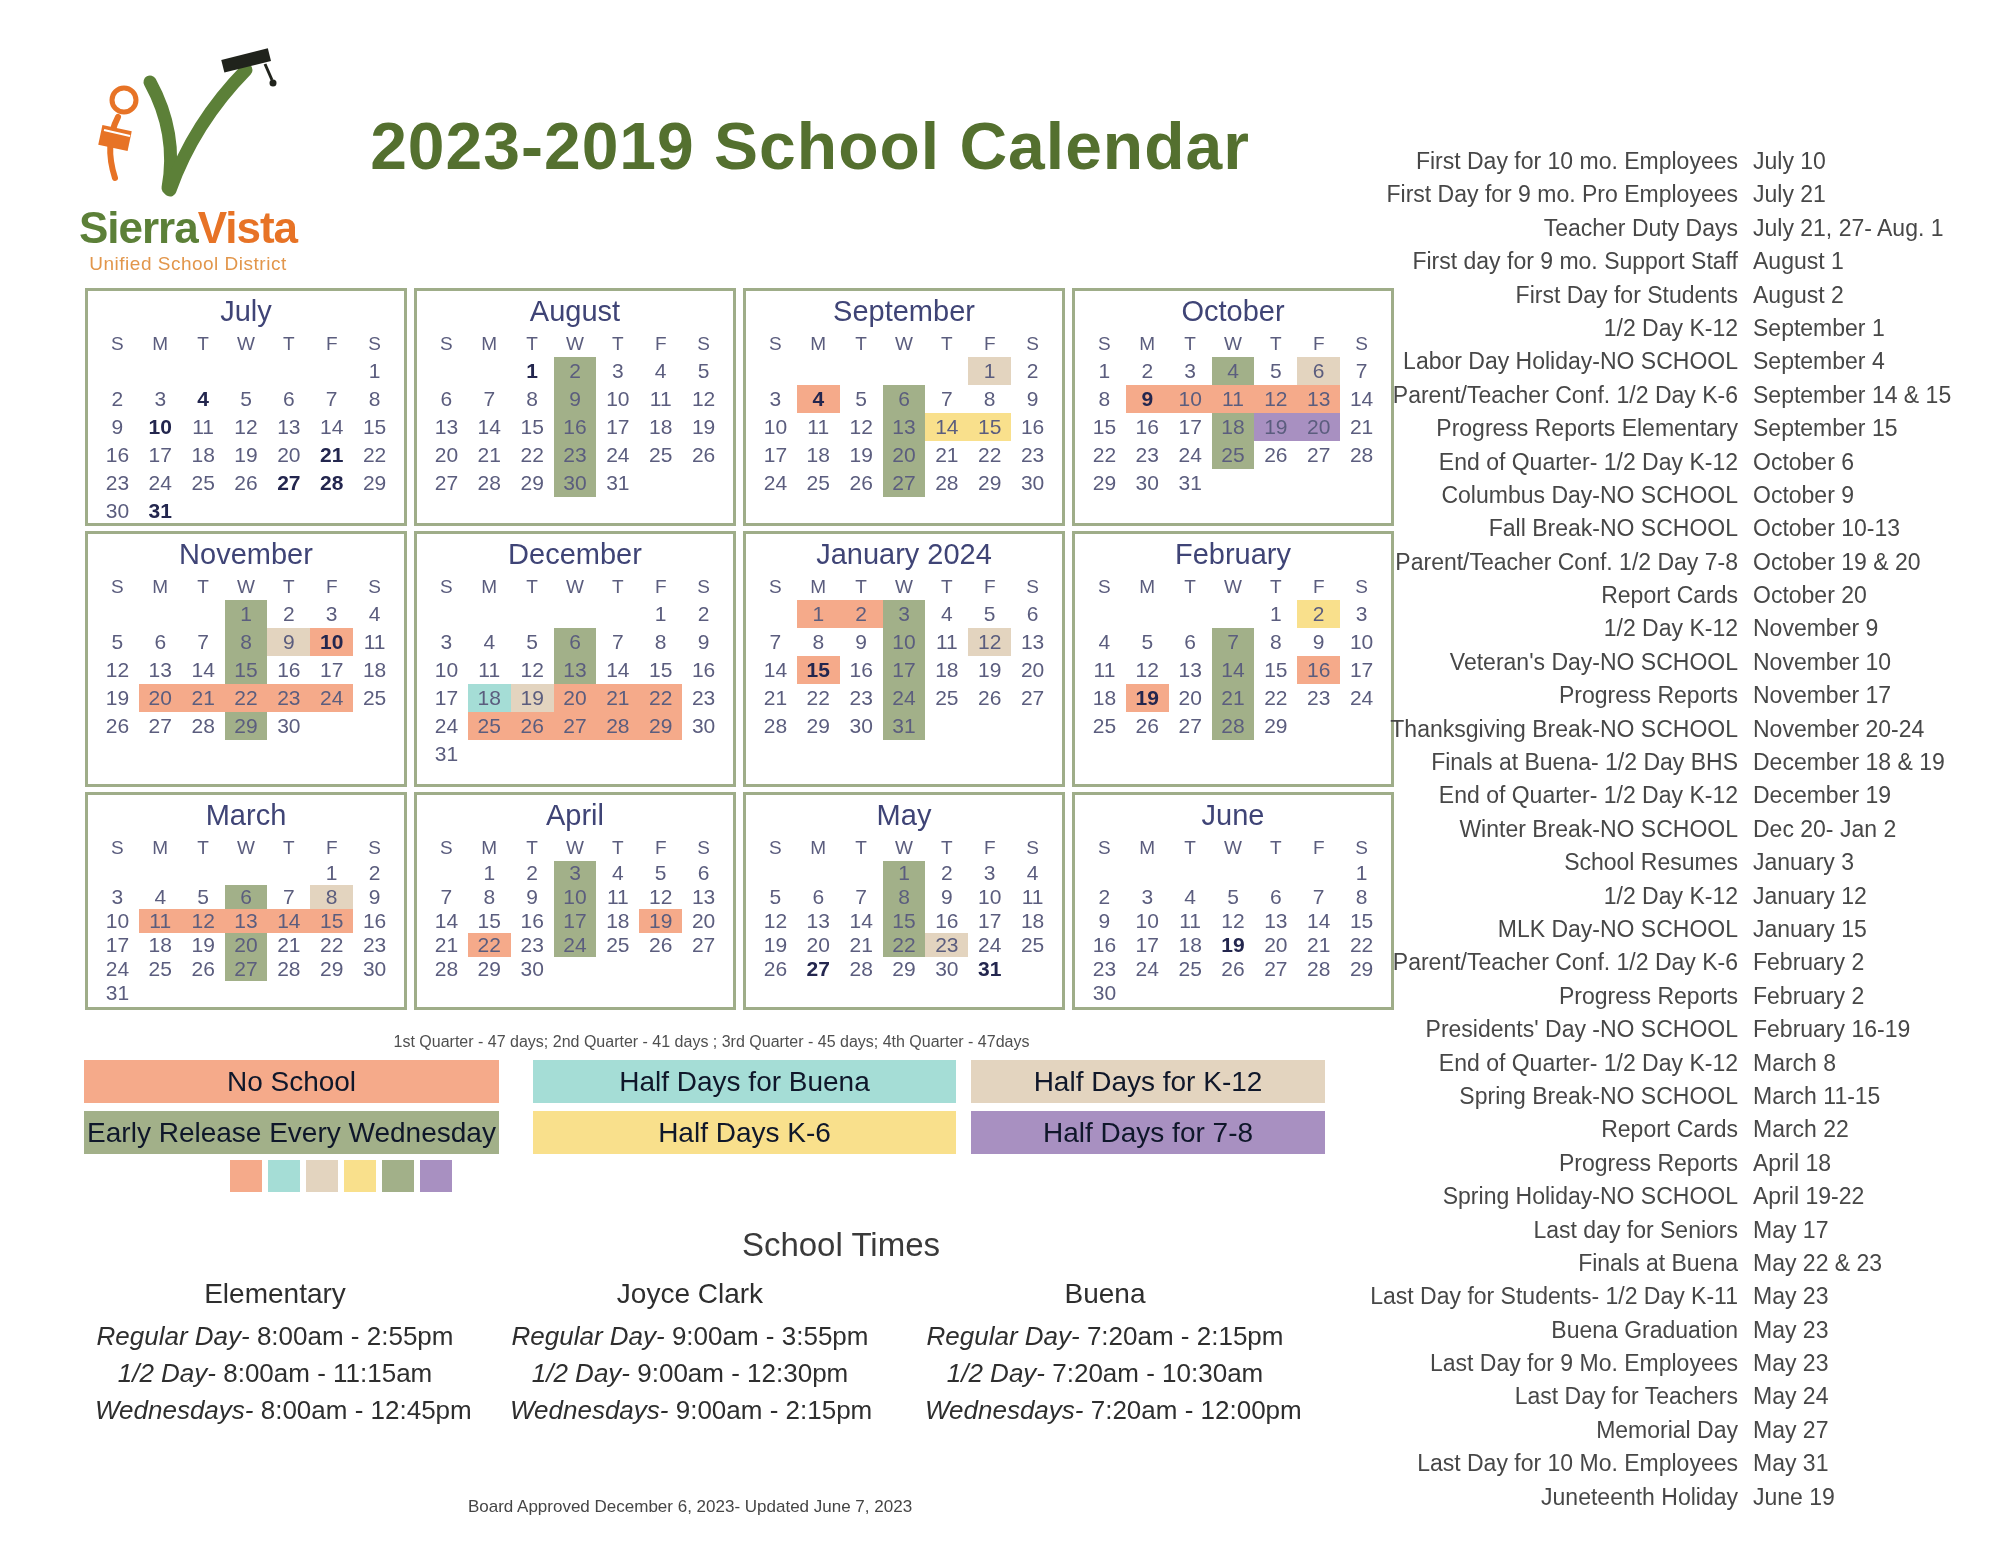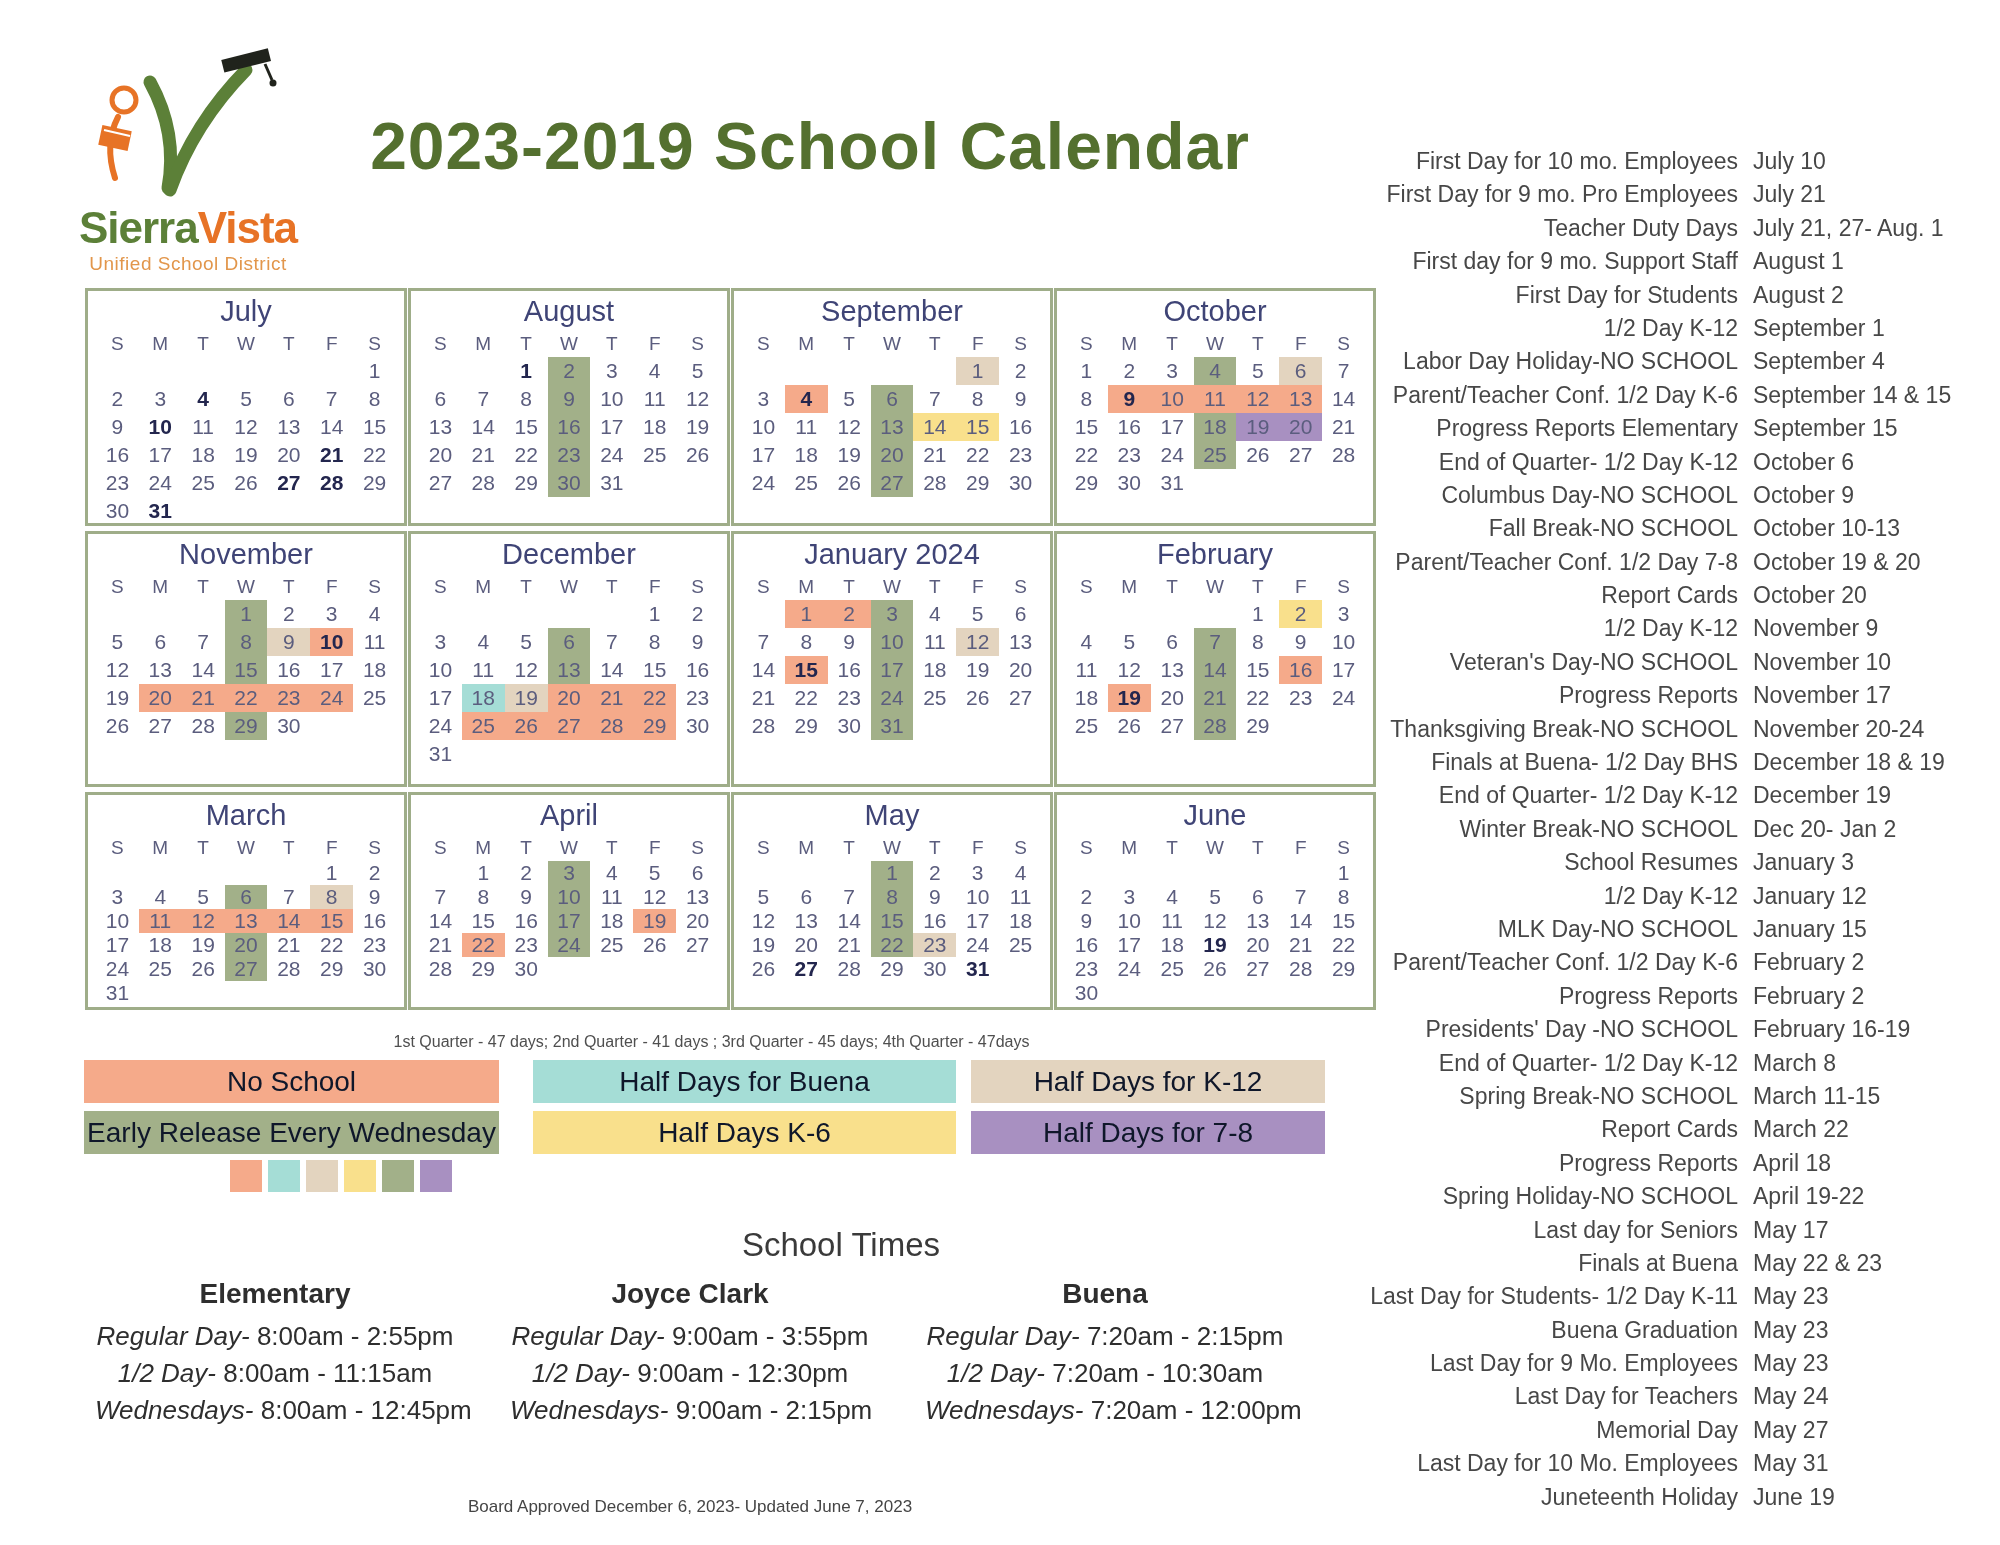--- a/index.html
+++ b/index.html
@@ -12,21 +12,21 @@
   .logo-name{font-size:44px;font-weight:700;line-height:1;letter-spacing:-1px;}
   .logo-name .green{color:var(--c-logo-green);}
   .logo-name .orange{color:var(--c-logo-orange);}
   .logo-sub{font-size:19px;color:var(--c-logo-sub);margin-top:3px;letter-spacing:0.5px;}
   .main-title{position:absolute;left:320px;top:108px;width:980px;text-align:center;
               font-size:66px;font-weight:700;color:var(--c-title);letter-spacing:1px;}
 
   
   .calendar-grid{position:absolute;left:57px;top:288px;width:1553px;display:grid;
                  grid-template-columns:repeat(4,322px);grid-template-rows:238px 256px 218px;
-                 gap:5px 1px;padding-left:28px;}
+                 gap:5px 7px;padding-left:28px;}
   .month{border:3px solid var(--c-border);background:#fff;padding:0 8px;box-sizing:border-box;}
   .month-title{text-align:center;font-size:29px;color:var(--c-month-title);
                line-height:34px;margin:3px 0 3px;}
   .day-table{display:grid;grid-template-columns:repeat(7,1fr);}
   .dow{text-align:center;font-size:19px;color:var(--c-day);height:26px;line-height:26px;}
   .day-cell{text-align:center;font-size:21px;color:var(--c-day);height:28px;line-height:28px;}
   .month.compact .day-cell{height:24px;line-height:24px;}
   .day-cell.bold{font-weight:700;color:var(--c-day-bold);}
   .hl-noschool{background:var(--c-noschool);}
   .hl-buena{background:var(--c-buena);}
@@ -45,21 +45,21 @@
   .lb1{width:415px;} .lb2{width:423px;margin-left:34px;} .lb3{width:354px;margin-left:15px;}
   .swatches{position:absolute;left:230px;top:1160px;display:flex;gap:6px;}
   .swatch{width:32px;height:32px;}
 
   
   .times-heading{position:absolute;left:440px;top:1226px;width:500px;text-align:right;
                  font-size:33px;color:#3a3a3a;}
   .times-cols{position:absolute;left:95px;top:1278px;display:flex;}
   .times-col{width:360px;text-align:center;color:#2e2e2e;}
   .times-col + .times-col{margin-left:55px;}
-  .school-name{font-size:28px;font-weight:700;margin-bottom:8px;}
+  .school-name{font-size:28px;font-weight:400;margin-bottom:8px;}
   .time-row{font-size:26px;line-height:37px;white-space:nowrap;}
   .time-row i{font-style:italic;}
 
   .footer{position:absolute;left:340px;top:1497px;width:700px;text-align:center;
           font-size:17px;color:#454545;}
 
   
   .dates-list{position:absolute;left:1338px;top:145px;display:grid;
               grid-template-columns:400px auto;column-gap:15px;}
   .dl-label{text-align:right;font-size:23px;color:#474747;height:33.4px;line-height:33.4px;

